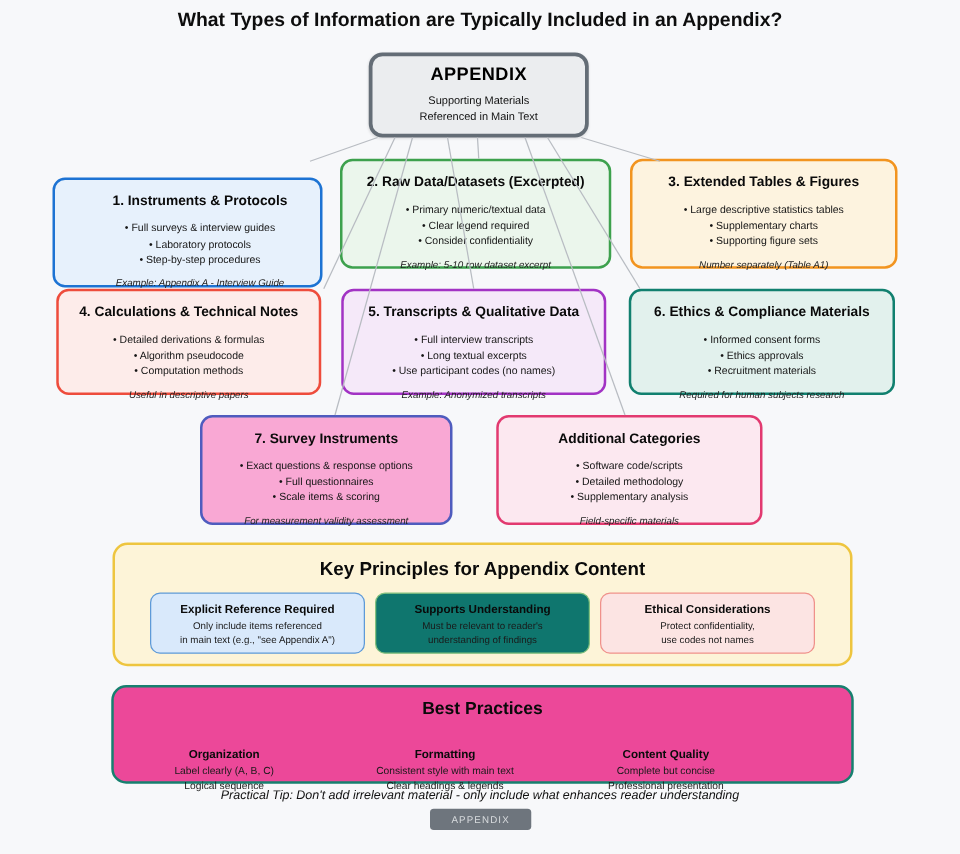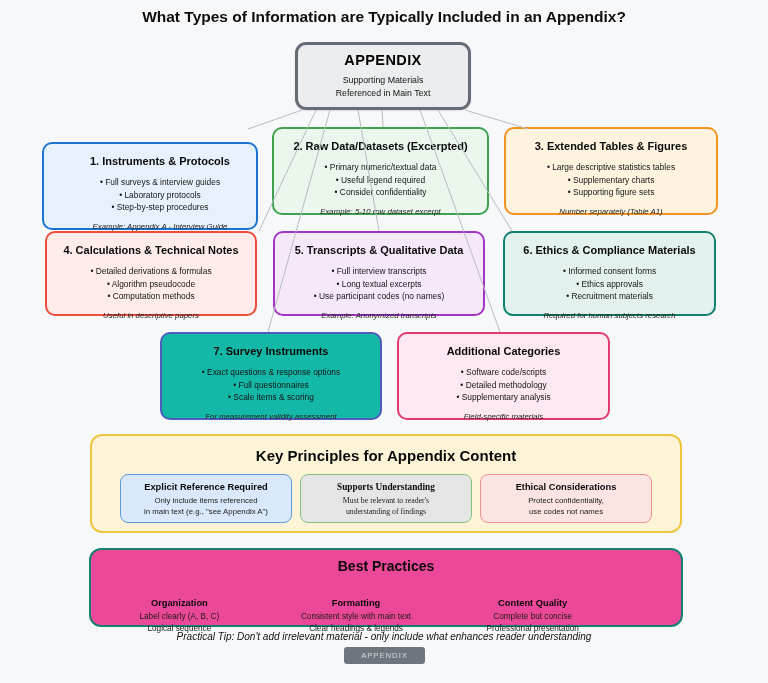--- a/index.html
+++ b/index.html
@@ -95,21 +95,21 @@
     <div class="cat-title">1. Instruments &amp; Protocols</div>
     <div class="cat-bullet">Full surveys &amp; interview guides</div>
     <div class="cat-bullet">Laboratory protocols</div>
     <div class="cat-bullet">Step-by-step procedures</div>
     <div class="cat-note">Example: Appendix A - Interview Guide</div>
   </div>
 
   <div class="cat-box" style="left: 272px; top: 127px; width: 217px; height: 88px; border-color: rgb(61, 161, 77); background-color: rgb(235, 246, 236);">
     <div class="cat-title">2. Raw Data/Datasets (Excerpted)</div>
     <div class="cat-bullet">Primary numeric/textual data</div>
-    <div class="cat-bullet">Useful legend required</div>
+    <div class="cat-bullet">Clear legend required</div>
     <div class="cat-bullet">Consider confidentiality</div>
     <div class="cat-note">Example: 5-10 row dataset excerpt</div>
   </div>
 
   <div class="cat-box" style="left: 504px; top: 127px; width: 214px; height: 88px; border-color: rgb(242, 148, 31); background-color: rgb(253, 243, 223);">
     <div class="cat-title">3. Extended Tables &amp; Figures</div>
     <div class="cat-bullet">Large descriptive statistics tables</div>
     <div class="cat-bullet">Supplementary charts</div>
     <div class="cat-bullet">Supporting figure sets</div>
     <div class="cat-note">Number separately (Table A1)</div>
@@ -132,21 +132,21 @@
   </div>
 
   <div class="cat-box" style="left: 503px; top: 231px; width: 213px; height: 85px; border-color: rgb(17, 128, 111); background-color: rgb(226, 241, 237);">
     <div class="cat-title">6. Ethics &amp; Compliance Materials</div>
     <div class="cat-bullet">Informed consent forms</div>
     <div class="cat-bullet">Ethics approvals</div>
     <div class="cat-bullet">Recruitment materials</div>
     <div class="cat-note">Required for human subjects research</div>
   </div>
 
-  <div class="cat-box" style="left: 160px; top: 332px; width: 222px; height: 88px; border-color: rgb(79, 92, 190); background-color: #14b8a6;">
+  <div class="cat-box" style="left: 160px; top: 332px; width: 202px; height: 88px; border-color: rgb(79, 92, 190); background-color: #f9a8d4;">
     <div class="cat-title">7. Survey Instruments</div>
     <div class="cat-bullet">Exact questions &amp; response options</div>
     <div class="cat-bullet">Full questionnaires</div>
     <div class="cat-bullet">Scale items &amp; scoring</div>
     <div class="cat-note">For measurement validity assessment</div>
   </div>
 
   <div class="cat-box" style="left: 397px; top: 332px; width: 213px; height: 88px; border-color: rgb(226, 58, 112); background-color: rgb(252, 232, 240);">
     <div class="cat-title">Additional Categories</div>
     <div class="cat-bullet">Software code/scripts</div>
@@ -156,21 +156,21 @@
   </div>
 
   <div class="kp-box" style="border-color: rgb(238, 197, 63); background-color: rgb(253, 244, 216);">
     <div class="kp-title">Key Principles for Appendix Content</div>
     <div class="kp-row">
       <div class="kp-item" style="border-color: rgb(94, 154, 216); background-color: rgb(217, 233, 251);">
         <div class="kp-item-title">Explicit Reference Required</div>
         <div class="kp-item-line">Only include items referenced</div>
         <div class="kp-item-line">in main text (e.g., "see Appendix A")</div>
       </div>
-      <div class="kp-item" style="border-color: rgb(130, 193, 126); background-color: #e5e5e5; font-family: Liberation Serif, serif;">
+      <div class="kp-item" style="border-color: rgb(130, 193, 126); background-color: #0f766e;">
         <div class="kp-item-title">Supports Understanding</div>
         <div class="kp-item-line">Must be relevant to reader's</div>
         <div class="kp-item-line">understanding of findings</div>
       </div>
       <div class="kp-item" style="border-color: rgb(239, 145, 139); background-color: rgb(252, 228, 227);">
         <div class="kp-item-title">Ethical Considerations</div>
         <div class="kp-item-line">Protect confidentiality,</div>
         <div class="kp-item-line">use codes not names</div>
       </div>
     </div>

